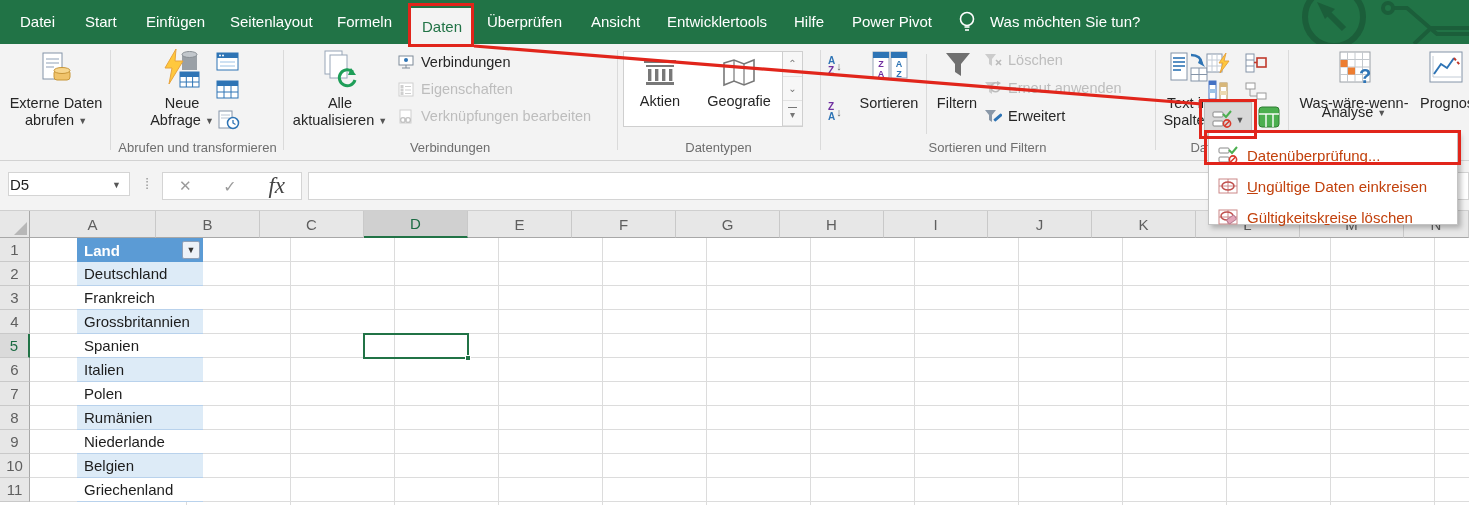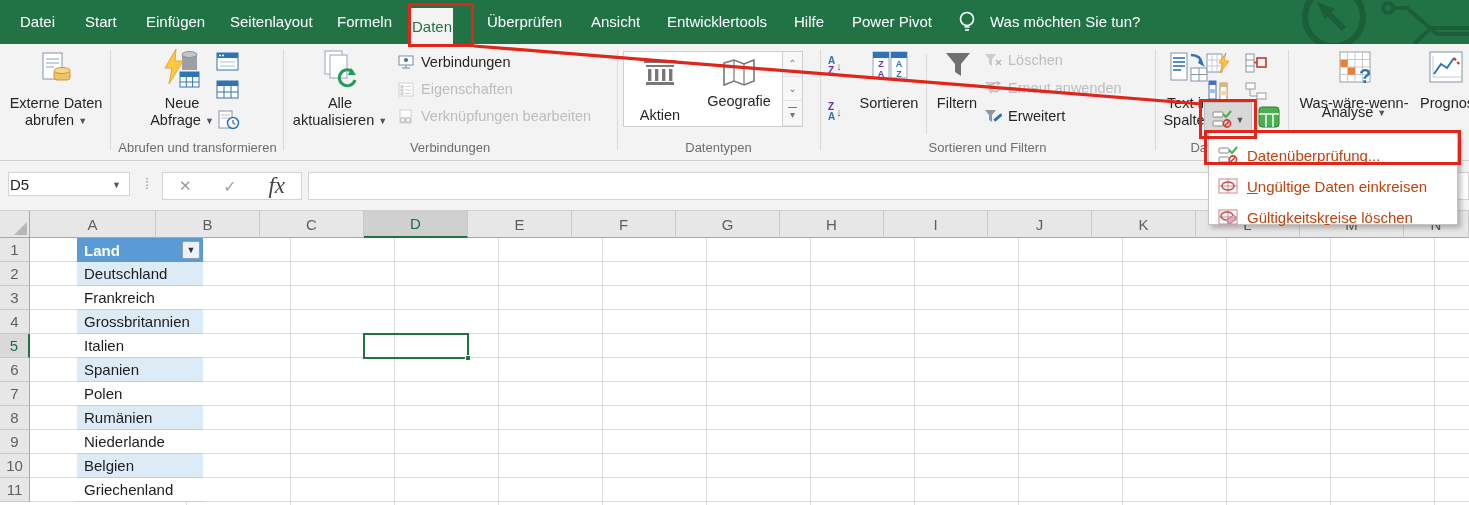--- a/index.html
+++ b/index.html
@@ -3,21 +3,21 @@
 <meta charset="utf-8">
 <style>
   html,body{margin:0;padding:0;background:#c8c8c8;}
   #stage{position:relative;width:1469px;height:505px;overflow:hidden;background:#fff;
          font-family:"Liberation Sans",sans-serif;-webkit-font-smoothing:antialiased;}
   #stage *{box-sizing:border-box;}
 
   
   .titlebar{position:absolute;left:0;top:0;width:100%;height:44px;background:#217346;z-index:5;}
   .tab{position:absolute;top:13px;font-size:15px;color:#fff;white-space:nowrap;cursor:default;}
-  .tab-active{position:absolute;left:411px;top:8px;width:42px;height:36px;background:#f3f3f3;
+  .tab-active{position:absolute;left:411px;top:8px;width:62px;height:36px;background:#f3f3f3;
               color:#217346;font-size:15px;display:flex;align-items:center;justify-content:center;z-index:6;}
   .tellme{position:absolute;top:13px;font-size:15px;color:#fff;white-space:nowrap;}
   .deco{position:absolute;right:0;top:0;z-index:1;}
 
   
   .ribbon{position:absolute;left:0;top:44px;width:100%;height:117px;background:#f3f3f3;
           border-bottom:1px solid #d2d2d2;z-index:4;}
   .vsep{position:absolute;top:6px;height:100px;width:1px;background:#dadada;}
   .bigbtn{position:absolute;top:0;height:114px;text-align:center;cursor:default;}
   .bb-l{position:absolute;width:100%;font-size:14.5px;color:#262626;white-space:nowrap;
@@ -278,21 +278,21 @@
           <g fill="#787878">
               <rect x="6" y="4" width="32" height="3"></rect>
               <rect x="8" y="9" width="28" height="2"></rect>
               <rect x="10" y="13" width="3.4" height="12"></rect>
               <rect x="17" y="13" width="3.4" height="12"></rect>
               <rect x="24" y="13" width="3.4" height="12"></rect>
               <rect x="31" y="13" width="3.4" height="12"></rect>
               <rect x="8" y="26" width="28" height="3"></rect>
             </g>
         </svg>
-        <div style="margin-top:16px">Aktien</div>
+        <div style="margin-top:2px">Aktien</div>
       </div>
       <div class="gal-tile" style="left:74px;width:82px">
         <svg width="44" height="32" viewBox="0 0 44 32">
           <path d="M7 7 L17 4 L27 8 L37 4 L37 25 L27 29 L17 25 L7 29 Z" fill="#fff" stroke="#787878" stroke-width="1.6"></path>
           <line x1="17" y1="4" x2="17" y2="25" stroke="#787878" stroke-width="1.2"></line>
           <line x1="27" y1="8" x2="27" y2="29" stroke="#787878" stroke-width="1.2"></line>
         </svg>
         <div style="margin-top:2px">Geografie</div>
       </div>
       <div class="gal-scroll">
@@ -545,22 +545,22 @@
     <div class="body">
       <div class="xtable">
         <div class="thead">
           <span>Land</span>
           <span class="filterbtn">▼</span>
         </div>
         <div>
           <div class="trow">Deutschland</div>
           <div class="trow">Frankreich</div>
           <div class="trow">Grossbritannien</div>
+          <div class="trow">Spanien</div>
           <div class="trow">Italien</div>
-          <div class="trow">Spanien</div>
           <div class="trow">Polen</div>
           <div class="trow">Rumänien</div>
           <div class="trow">Niederlande</div>
           <div class="trow">Belgien</div>
           <div class="trow">Griechenland</div>
         </div>
 
       </div>
     </div>
 

